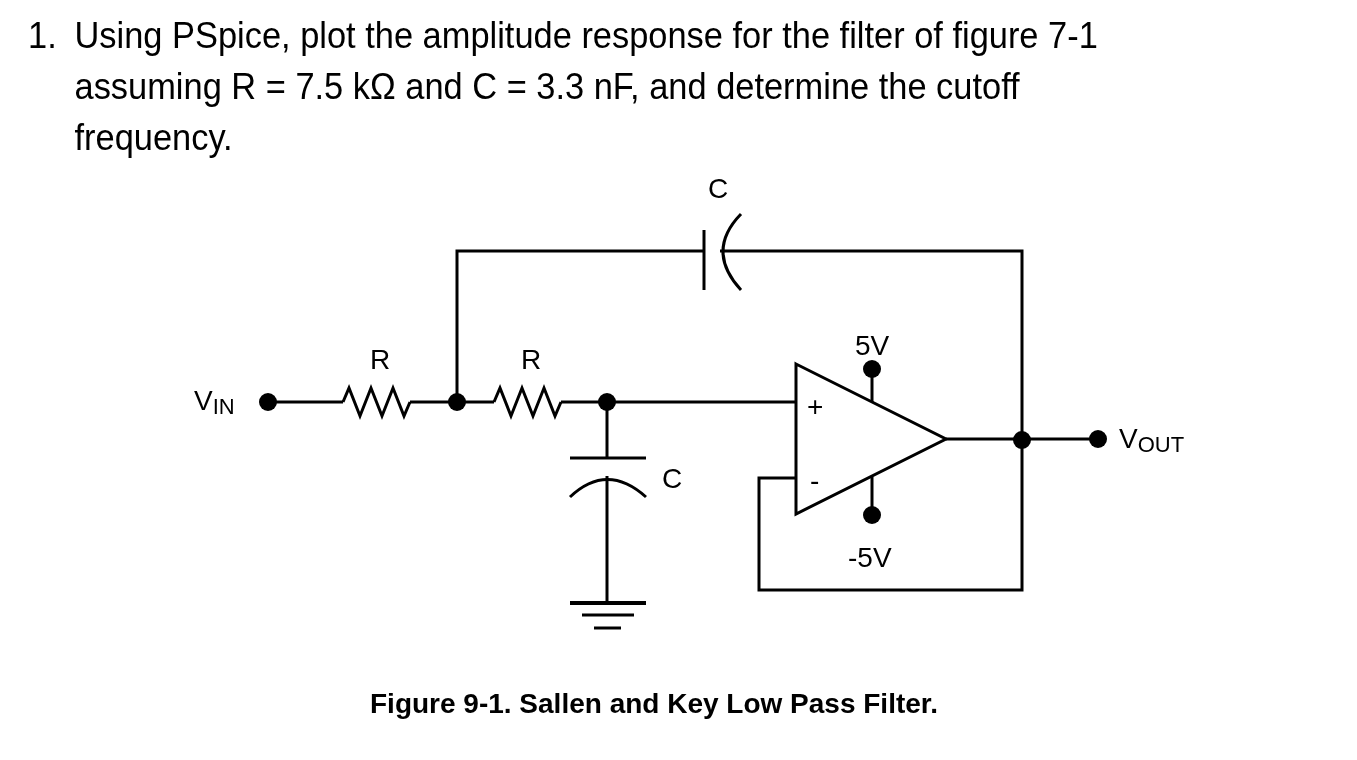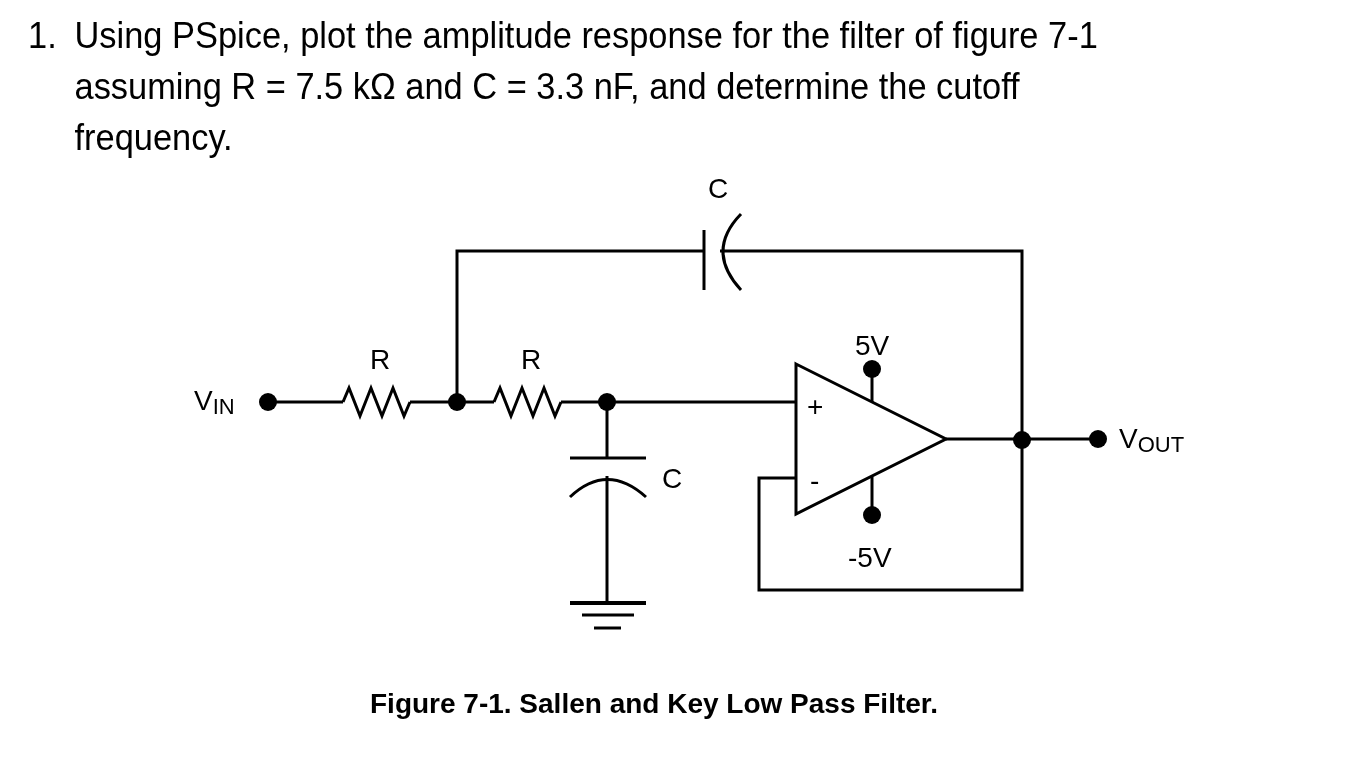--- a/index.html
+++ b/index.html
@@ -121,13 +121,13 @@
   <path d="M796 478 H759 V590 H1022 V440"></path>
 
   <path d="M946 439 H1098"></path>
   <circle cx="1022" cy="440" r="9" fill="#000" stroke="none"></circle>
   <circle cx="1098" cy="439" r="9" fill="#000" stroke="none"></circle>
   <text class="lbl" x="1119" y="448" stroke="none">
     <tspan>V</tspan><tspan font-size="22" dy="4">OUT</tspan>
   </text>
 </svg>
 
-<div class="caption">Figure 7-1. Sallen and Key Low Pass Filter.</div>
+<div class="caption">Figure 9-1. Sallen and Key Low Pass Filter.</div>
 
 </body></html>

